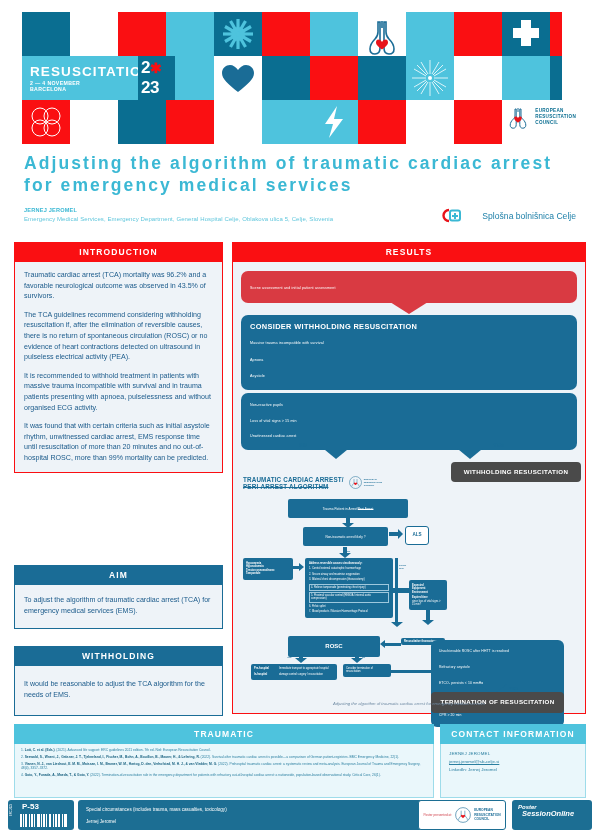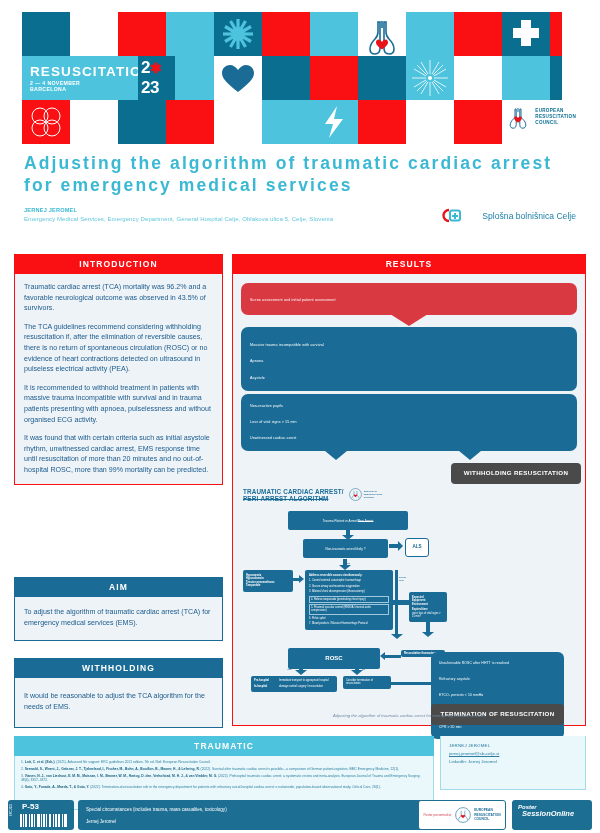--- a/index.html
+++ b/index.html
@@ -44,21 +44,21 @@
   .posterTitle {
     color: #3bb8d4; font-size: 17.5px; font-weight: bold; letter-spacing: 2.1px;
     line-height: 22px;
   }
   .authorName { margin-top: 11px; font-size: 5.6px; font-weight: bold; color: #3bb8d4; letter-spacing: .2px;}
   .affil { margin-top: 3px; font-size: 6px; color: #5fc6dc; letter-spacing: .1px;}
   .hospLogo { position: absolute; right: 0px; top: 56px; display:flex; align-items:center; gap:20px;text-align:right;}
   .hospName { font-size: 8.6px; color: #1c7fa8; }
 
   
-  .panel { position: absolute; margin-top: 12px; }
+  .panel { position: absolute; }
   .panelHead {
     color: #fff; font-weight: bold; font-size: 8.5px; letter-spacing: 1.1px;
     text-align: center; padding: 5px 0 5px 0;
   }
   .h-red { background: #fa0f12; }
   .h-blue { background: #1a6c96; }
   .h-cyan { background: #4ec3dd; }
   .panelBody {
     background: #eef3f8; font-size: 7.1px; color: #1a5a8a; line-height: 10.6px;
   }
@@ -352,20 +352,21 @@
 <div class="panel" id="resultsPanel">
   <div class="panelHead h-red">RESULTS</div>
   <div class="panelBody">
 
     <div class="flowRed">
       <div class="sub">Scene assessment and initial patient assessment</div>
       <div class="arrowRed"></div>
     </div>
 
     <div class="flowBlue" style="margin-top:12px;">
+      <div class="ttl">CONSIDER WITHHOLDING RESUSCITATION</div>
       <div class="li">Massive trauma incompatible with survival</div>
       <div class="li">Apnoea</div>
       <div class="li">Asystole</div>
     </div>
 
     <div class="flowBlue2">
       <div class="li">Non-reactive pupils</div>
       <div class="li">Loss of vital signs &gt; 15 min</div>
       <div class="li">Unwitnessed cardiac arrest</div>
     </div>
@@ -514,20 +515,21 @@
   <div class="panelHead h-cyan">TRAUMATIC</div>
   <div class="refBody">
     <div class="refItem">1. <b>Lott, C. et al. (Eds.)</b>. (2021). Advanced life support: ERC guidelines 2021 edition. 7th ed. Niel: European Resuscitation Council.</div>
     <div class="refItem">2. <b>Seewald, S., Wnent, J., Gräsner, J. T., Tjelmeland, I., Fischer, M., Bohn, A., Bouillon, B., Maurer, H., &amp; Lefering, R.</b> (2022). Survival after traumatic cardiac arrest is possible—a comparison of German patient-registries. BMC Emergency Medicine, 22(1).</div>
     <div class="refItem">3. <b>Vianen, N. J., van Lieshout, E. M. M., Maissan, I. M., Bramer, W. M., Hartog, D. den, Verhofstad, M. H. J., &amp; van Vledder, M. G.</b> (2022). Prehospital traumatic cardiac arrest: a systematic review and meta-analysis. European Journal of Trauma and Emergency Surgery, 48(4), 3357–3372.</div>
     <div class="refItem">4. <b>Goto, Y., Funada, A., Maeda, T., &amp; Goto, Y.</b> (2022). Termination-of-resuscitation rule in the emergency department for patients with refractory out-of-hospital cardiac arrest: a nationwide, population-based observational study. Critical Care, 26(1).</div>
   </div>
 </div>
 
 <div class="panel" id="contactPanel">
+  <div class="panelHead h-cyan">CONTACT INFORMATION</div>
   <div class="cBody">
     <div class="cName">JERNEJ JEROMEL</div>
     <a class="cMail" href="#">jernej.jeromel@sb-celje.si</a>
     <div class="cLink">LinkedIn: Jernej Jeromel</div>
   </div>
 </div>
 
 <div class="footer">
   <div class="fBox fCode">
     <div class="fVert">ERC 2023</div>

